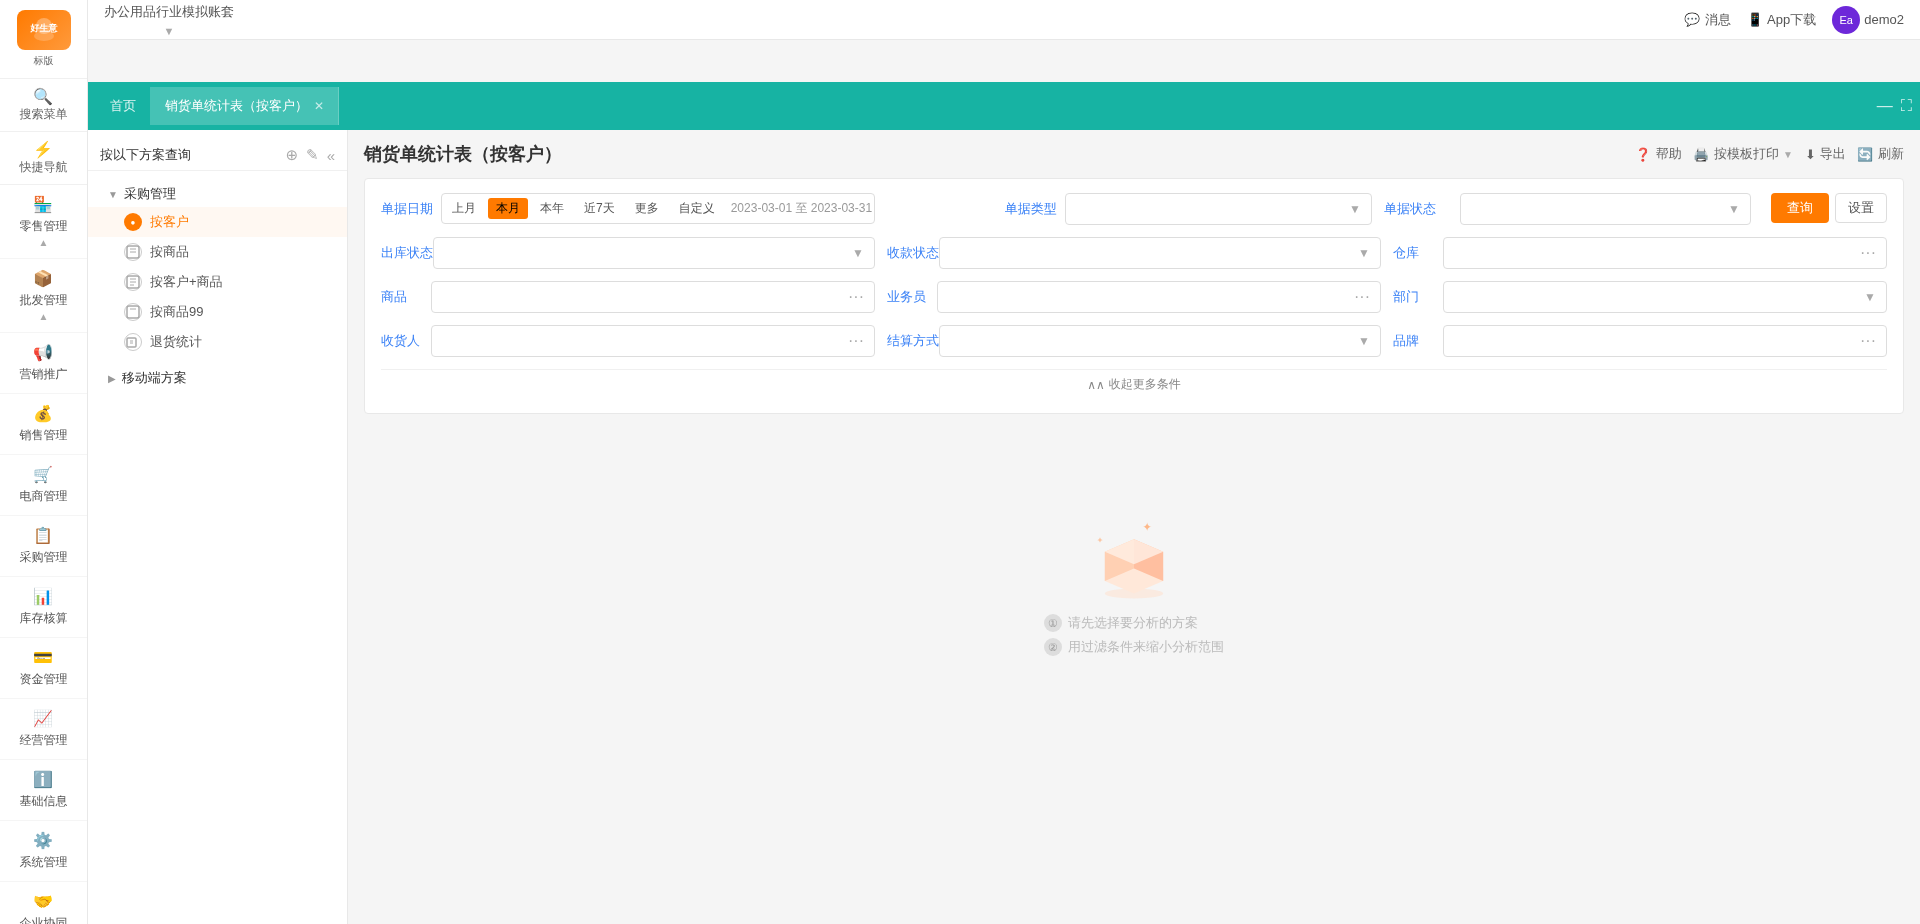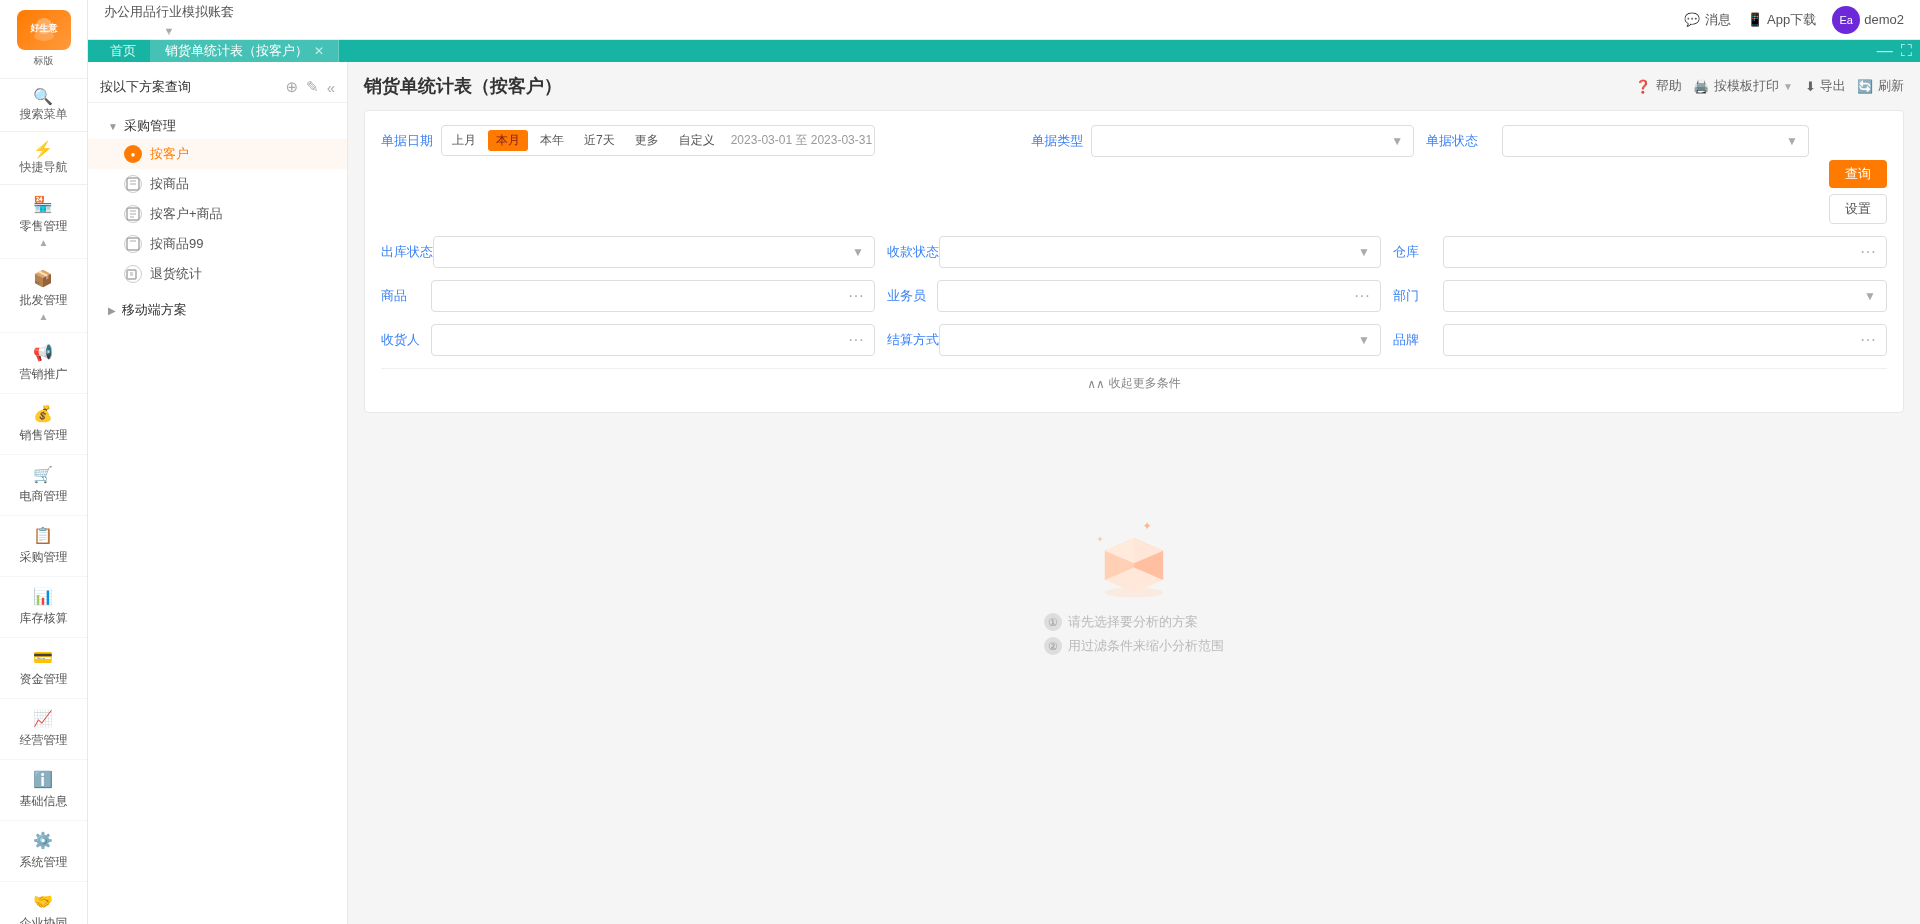--- a/index.html
+++ b/index.html
@@ -22,21 +22,21 @@
 
     
     .top-header { background: #fff; border-bottom: 1px solid #e8e8e8; padding: 0 16px; display: flex; align-items: center; justify-content: space-between; height: 40px; flex-shrink: 0; }
     .top-header-left { display: flex; align-items: center; gap: 8px; font-size: 13px; color: #555; }
     .top-header-dropdown { display: flex; align-items: center; gap: 4px; cursor: pointer; flex-direction: column; }
     .top-header-right { display: flex; align-items: center; gap: 16px; font-size: 13px; color: #555; }
     .top-header-right-item { display: flex; align-items: center; gap: 4px; cursor: pointer; }
     .avatar { width: 28px; height: 28px; border-radius: 50%; background: #6d28d9; display: flex; align-items: center; justify-content: center; color: white; font-size: 11px; }
 
     
-    .tab-bar { background: #17b3a3; display: flex; align-items: center; height: 22px; flex-shrink: 0; padding: 4px 8px; }
+    .tab-bar { background: #17b3a3; display: flex; align-items: center; height: 48px; flex-shrink: 0; padding: 4px 8px; margin-top: 42px; }
     .tab { padding: 0 14px; height: 38px; display: flex; align-items: center; gap: 6px; cursor: pointer; font-size: 13px; color: rgba(255,255,255,0.85); border-right: 1px solid rgba(255,255,255,0.2); }
     .tab.active { background: rgba(255,255,255,0.2); color: #fff; font-weight: 500; }
     .tab-close { font-size: 12px; color: rgba(255,255,255,0.7); cursor: pointer; }
     .tab-bar-actions { margin-left: auto; display: flex; gap: 8px; }
     .tab-bar-action { color: rgba(255,255,255,0.8); cursor: pointer; font-size: 16px; }
 
     
     .content { flex: 1; overflow-y: auto; display: flex; gap: 0; background: #f5f5f5; }
 
     
@@ -68,27 +68,27 @@
     .filter-area { background: #fff; border-radius: 4px; border: 1px solid #e8e8e8; padding: 14px 16px; margin-bottom: 12px; }
     .filter-row { display: flex; align-items: center; gap: 12px; margin-bottom: 12px; }
     .filter-row:last-child { margin-bottom: 0; }
     .filter-item { display: flex; align-items: center; flex: 1; }
     .filter-label { color: #3b82f6; font-size: 13px; white-space: nowrap; min-width: 50px; }
     .filter-control { flex: 1; border: 1px solid #ddd; border-radius: 4px; padding: 5px 10px; font-size: 13px; color: #333; display: flex; align-items: center; justify-content: space-between; cursor: pointer; background: #fff; min-height: 32px; }
     .filter-control-ellipsis { color: #aaa; font-size: 16px; cursor: pointer; }
     .filter-control-down { color: #aaa; font-size: 12px; }
     .date-filter { display: flex; align-items: center; gap: 4px; border: 1px solid #ddd; border-radius: 4px; padding: 4px 2px; background: #fff; }
     .date-btn { padding: 2px 8px; border-radius: 3px; font-size: 12px; color: #555; cursor: pointer; }
-    .date-btn.active { background: #ff7a00; color: #7f1d1d; }
+    .date-btn.active { background: #ff7a00; color: #000000; }
     .date-range { font-size: 12px; color: #999; margin-left: 4px; }
     .collapse-row { text-align: center; padding: 6px; border-top: 1px solid #f0f0f0; margin-top: 4px; }
     .collapse-btn { color: #888; font-size: 12px; cursor: pointer; display: inline-flex; align-items: center; gap: 4px; }
 
     
-    .query-btn-group { display: flex; flex-direction: column; gap: 6px; margin-left: 8px; margin-top: 35px; }
+    .query-btn-group { display: flex; gap: 6px; margin-left: 8px; }
 
     
     .empty-state { display: flex; flex-direction: column; align-items: center; justify-content: center; padding: 80px 0; color: #999; }
     .empty-hint { margin-top: 8px; font-size: 13px; color: #bbb; display: flex; flex-direction: column; gap: 6px; }
     .empty-hint-item { display: flex; align-items: center; gap: 6px; }
     .empty-hint-num { width: 18px; height: 18px; border-radius: 50%; background: #ddd; color: #999; display: flex; align-items: center; justify-content: center; font-size: 11px; }
 
     
     .box-svg { width: 100px; height: 100px; }
   </style>

